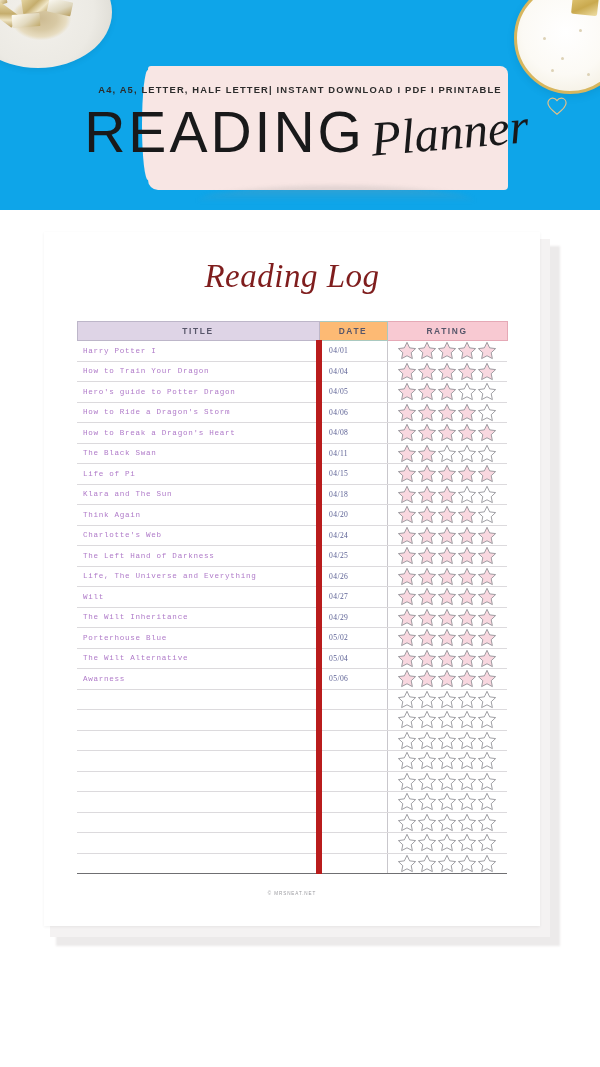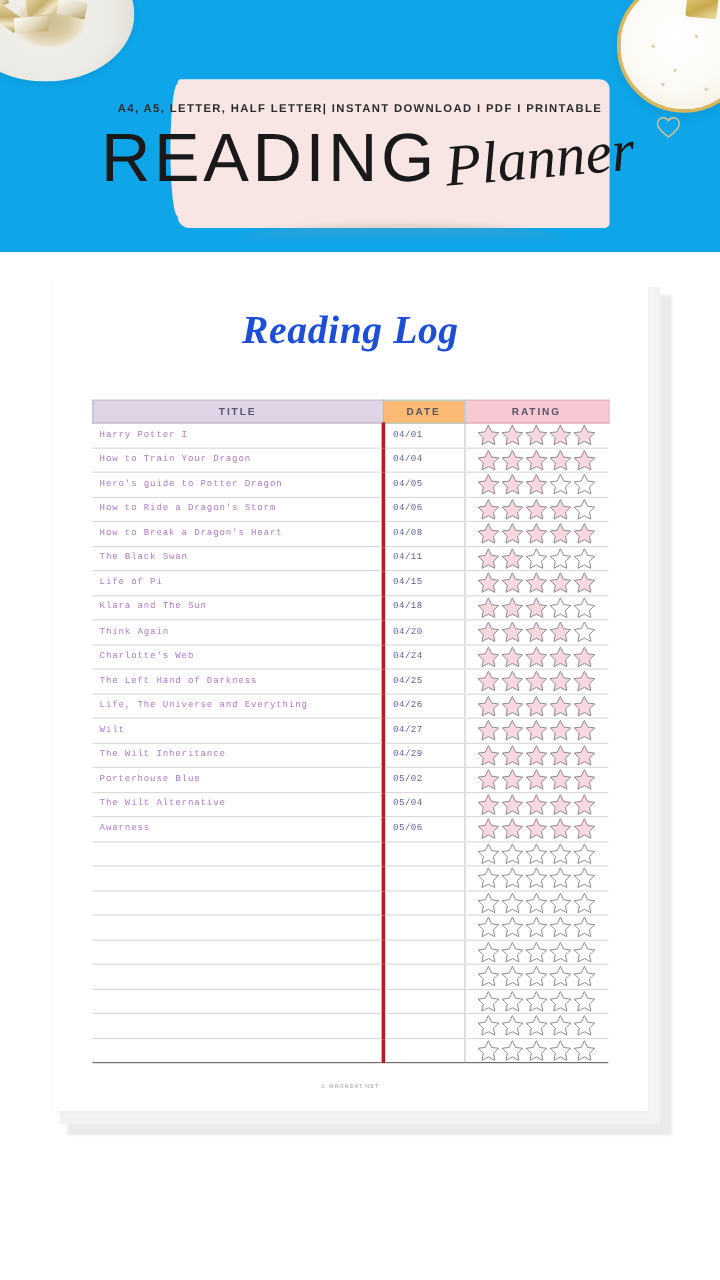--- a/index.html
+++ b/index.html
@@ -179,30 +179,30 @@
     width: 496px;
     height: 694px;
     background: #ffffff;
     box-shadow: 0 1px 3px rgba(0,0,0,.06);
   }
 
   .log-title {
     text-align: center;
     font-family: "Liberation Serif", serif;
     font-style: italic;
-    font-weight: 700;
+    font-weight: 400;
     font-size: 33px;
-    color: #1d4ed8;
+    color: #7f1d1d;
     letter-spacing: .5px;
     padding-top: 26px;
   }
 
   
   .log-table {
-    margin: 38px auto 0 auto;
+    margin: 26px auto 0 auto;
     width: 420px;
     border-collapse: collapse;
     table-layout: fixed;
   }
   .log-table th {
     font-size: 8.4px;
     font-weight: bold;
     letter-spacing: 1.6px;
     color: #57566a;
     height: 19px;
@@ -222,22 +222,22 @@
     padding-left: 6px;
     font-family: "Liberation Mono", monospace;
     font-size: 7.6px;
     letter-spacing: .7px;
     color: #b07bc9;
     white-space: nowrap;
     overflow: hidden;
   }
   td.cell-date {
     padding-left: 7px;
-    border-left: 3px solid #b91c1c;
-    font-family: Liberation Mono, monospace;
+    border-left: 6px solid #b91c1c;
+    font-family: Liberation Serif, serif;
     font-size: 7.6px;
     letter-spacing: .4px;
     color: #5a5f93;
   }
   td.cell-rating {
     border-left: 1px solid #c9c7cc;
     padding: 0 2px;
     text-align: center;
     line-height: 0;
   }

